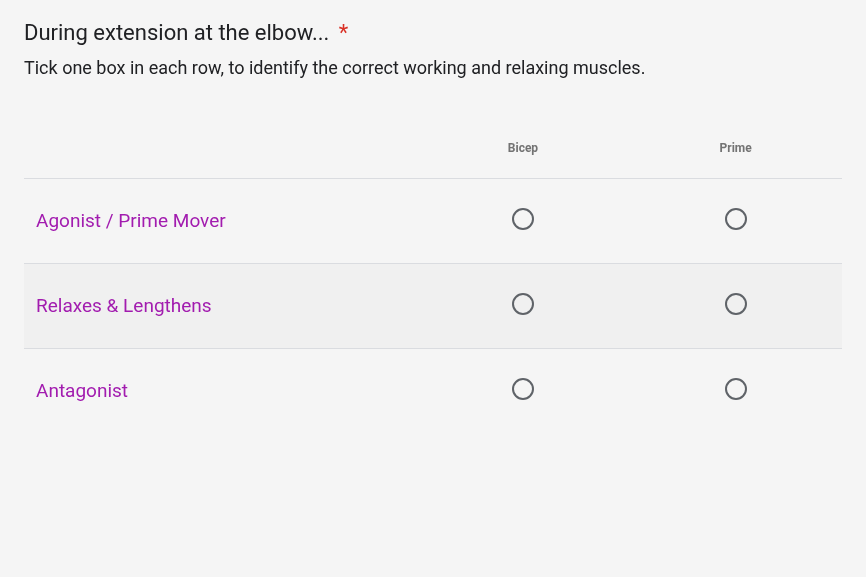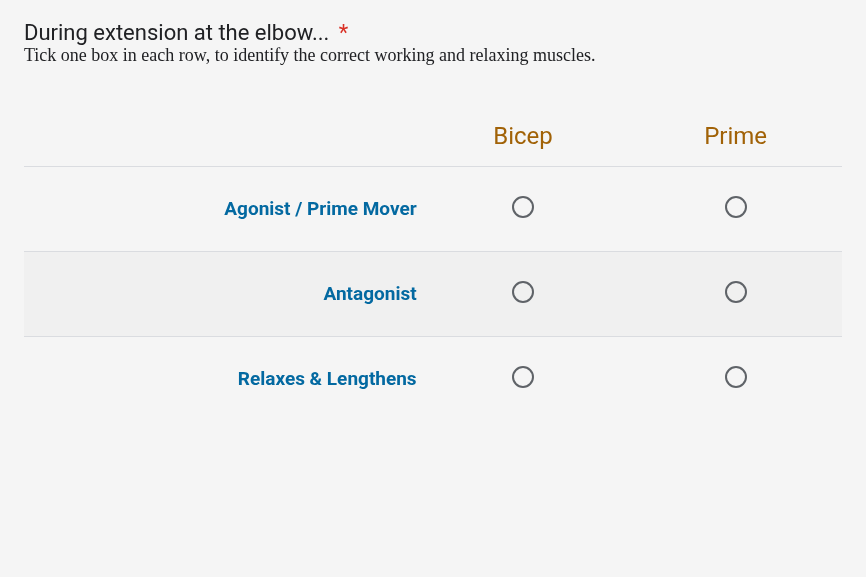--- a/index.html
+++ b/index.html
@@ -12,67 +12,65 @@
       background: #f5f5f5;
       width: 866px;
       height: 577px;
       overflow: hidden;
       padding: 20px 24px;
     }
     .question-title {
       font-size: 22px;
       color: #202124;
       font-weight: 400;
-      margin-bottom: 0;
+      margin-bottom: 12px;
     }
     .required-asterisk {
       color: #d93025;
       margin-left: 4px;
     }
     .question-description {
       font-size: 18px;
       color: #202124;
       font-weight: 400;
       margin-bottom: 40px;
-      font-family: Liberation Serif, serif;
     }
     .grid-table {
       width: 100%;
       border-collapse: collapse;
     }
     .header-row {
       height: 60px;
     }
     .header-cell {
       text-align: center;
-      font-size: 24px;
-      color: #a16207;
-      font-weight: 400;
+      font-size: 12px;
+      color: #737373;
+      font-weight: 700;
       padding: 10px;
     }
     .header-spacer {
       width: 48%;
     }
     .col-cell {
       width: 26%;
     }
     .data-row {
       height: 85px;
       border-top: 1px solid #dadce0;
     }
     .data-row:nth-child(odd) {
       background: rgba(0, 0, 0, 0.02);
     }
     .row-label {
       font-size: 19px;
-      color: #0369a1;
-      font-weight: 700;
+      color: #a21caf;
+      font-weight: 400;
       padding-left: 12px;
       vertical-align: middle;
-      text-align: right;
     }
     .radio-cell {
       text-align: center;
       vertical-align: middle;
     }
     .radio-circle {
       display: inline-block;
       width: 22px;
       height: 22px;
       border: 2.5px solid #5f6368;
@@ -101,30 +99,30 @@
     <tr class="data-row">
       <td class="row-label">Agonist / Prime Mover</td>
       <td class="radio-cell">
         <span class="radio-circle"></span>
       </td>
       <td class="radio-cell">
         <span class="radio-circle"></span>
       </td>
     </tr>
     <tr class="data-row">
-      <td class="row-label">Antagonist</td>
+      <td class="row-label">Relaxes &amp; Lengthens</td>
       <td class="radio-cell">
         <span class="radio-circle"></span>
       </td>
       <td class="radio-cell">
         <span class="radio-circle"></span>
       </td>
     </tr>
     <tr class="data-row">
-      <td class="row-label">Relaxes &amp; Lengthens</td>
+      <td class="row-label">Antagonist</td>
       <td class="radio-cell">
         <span class="radio-circle"></span>
       </td>
       <td class="radio-cell">
         <span class="radio-circle"></span>
       </td>
     </tr>
   </tbody>
     </table>
 </div>

